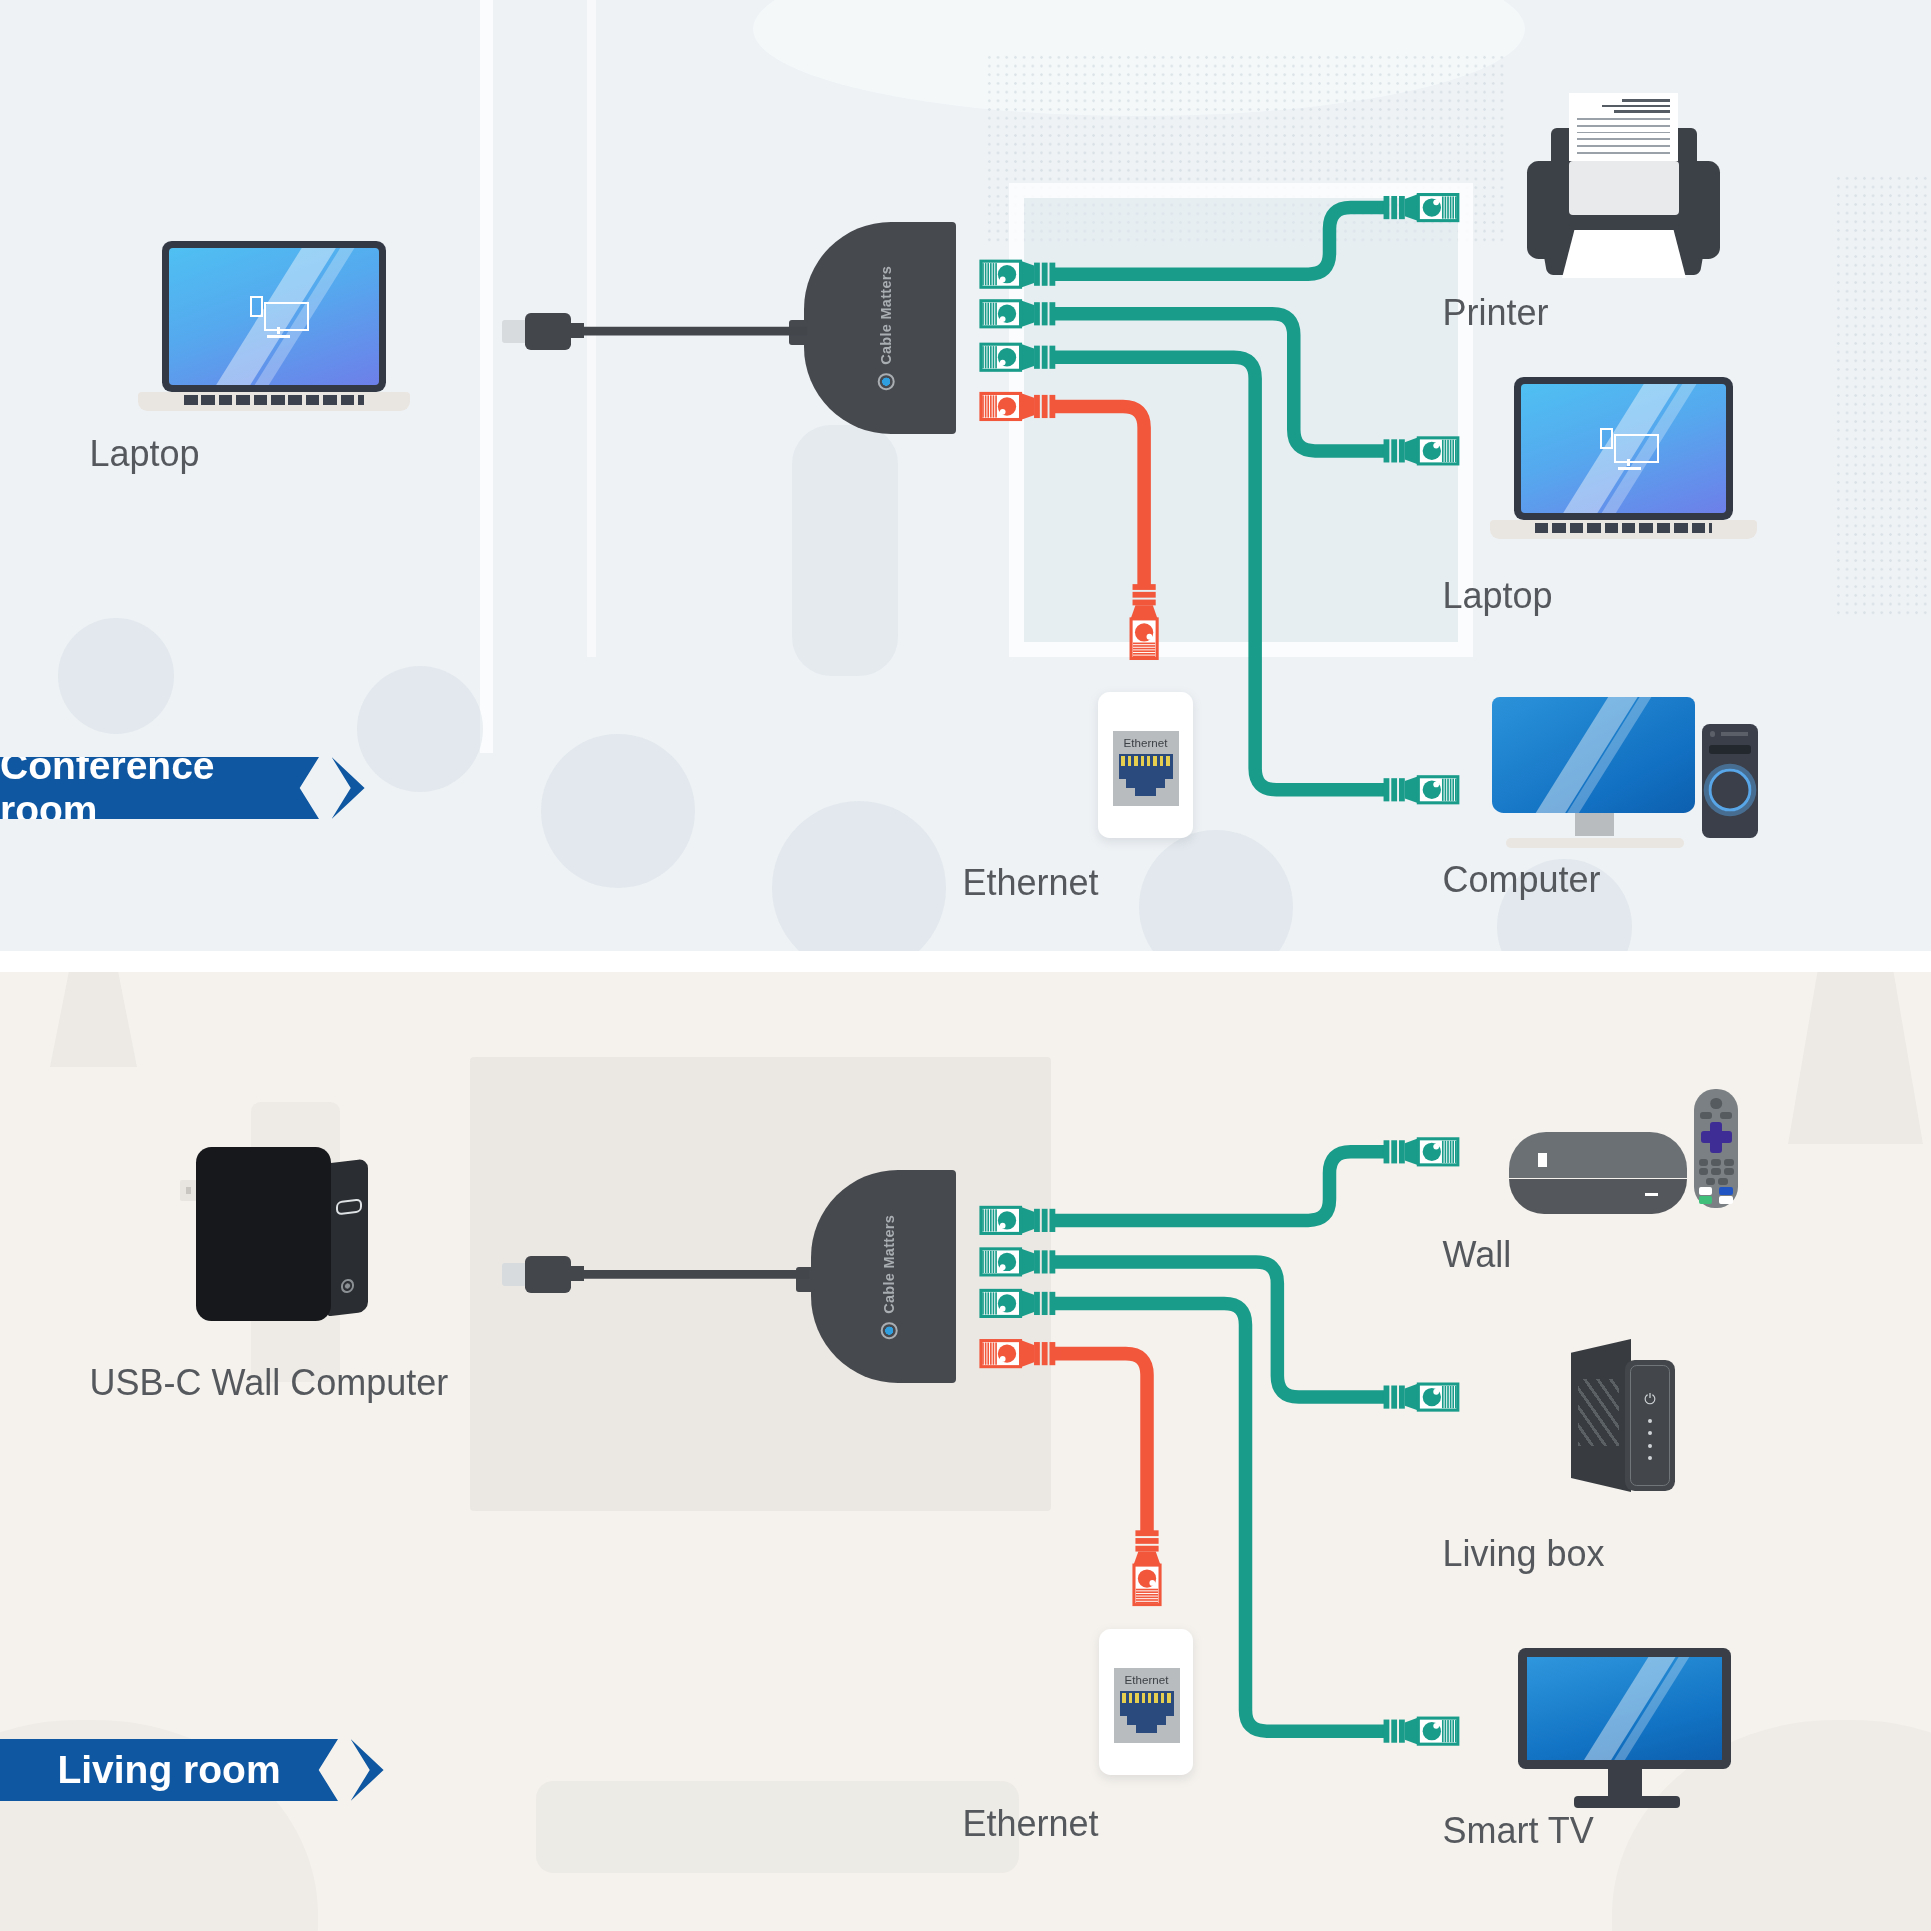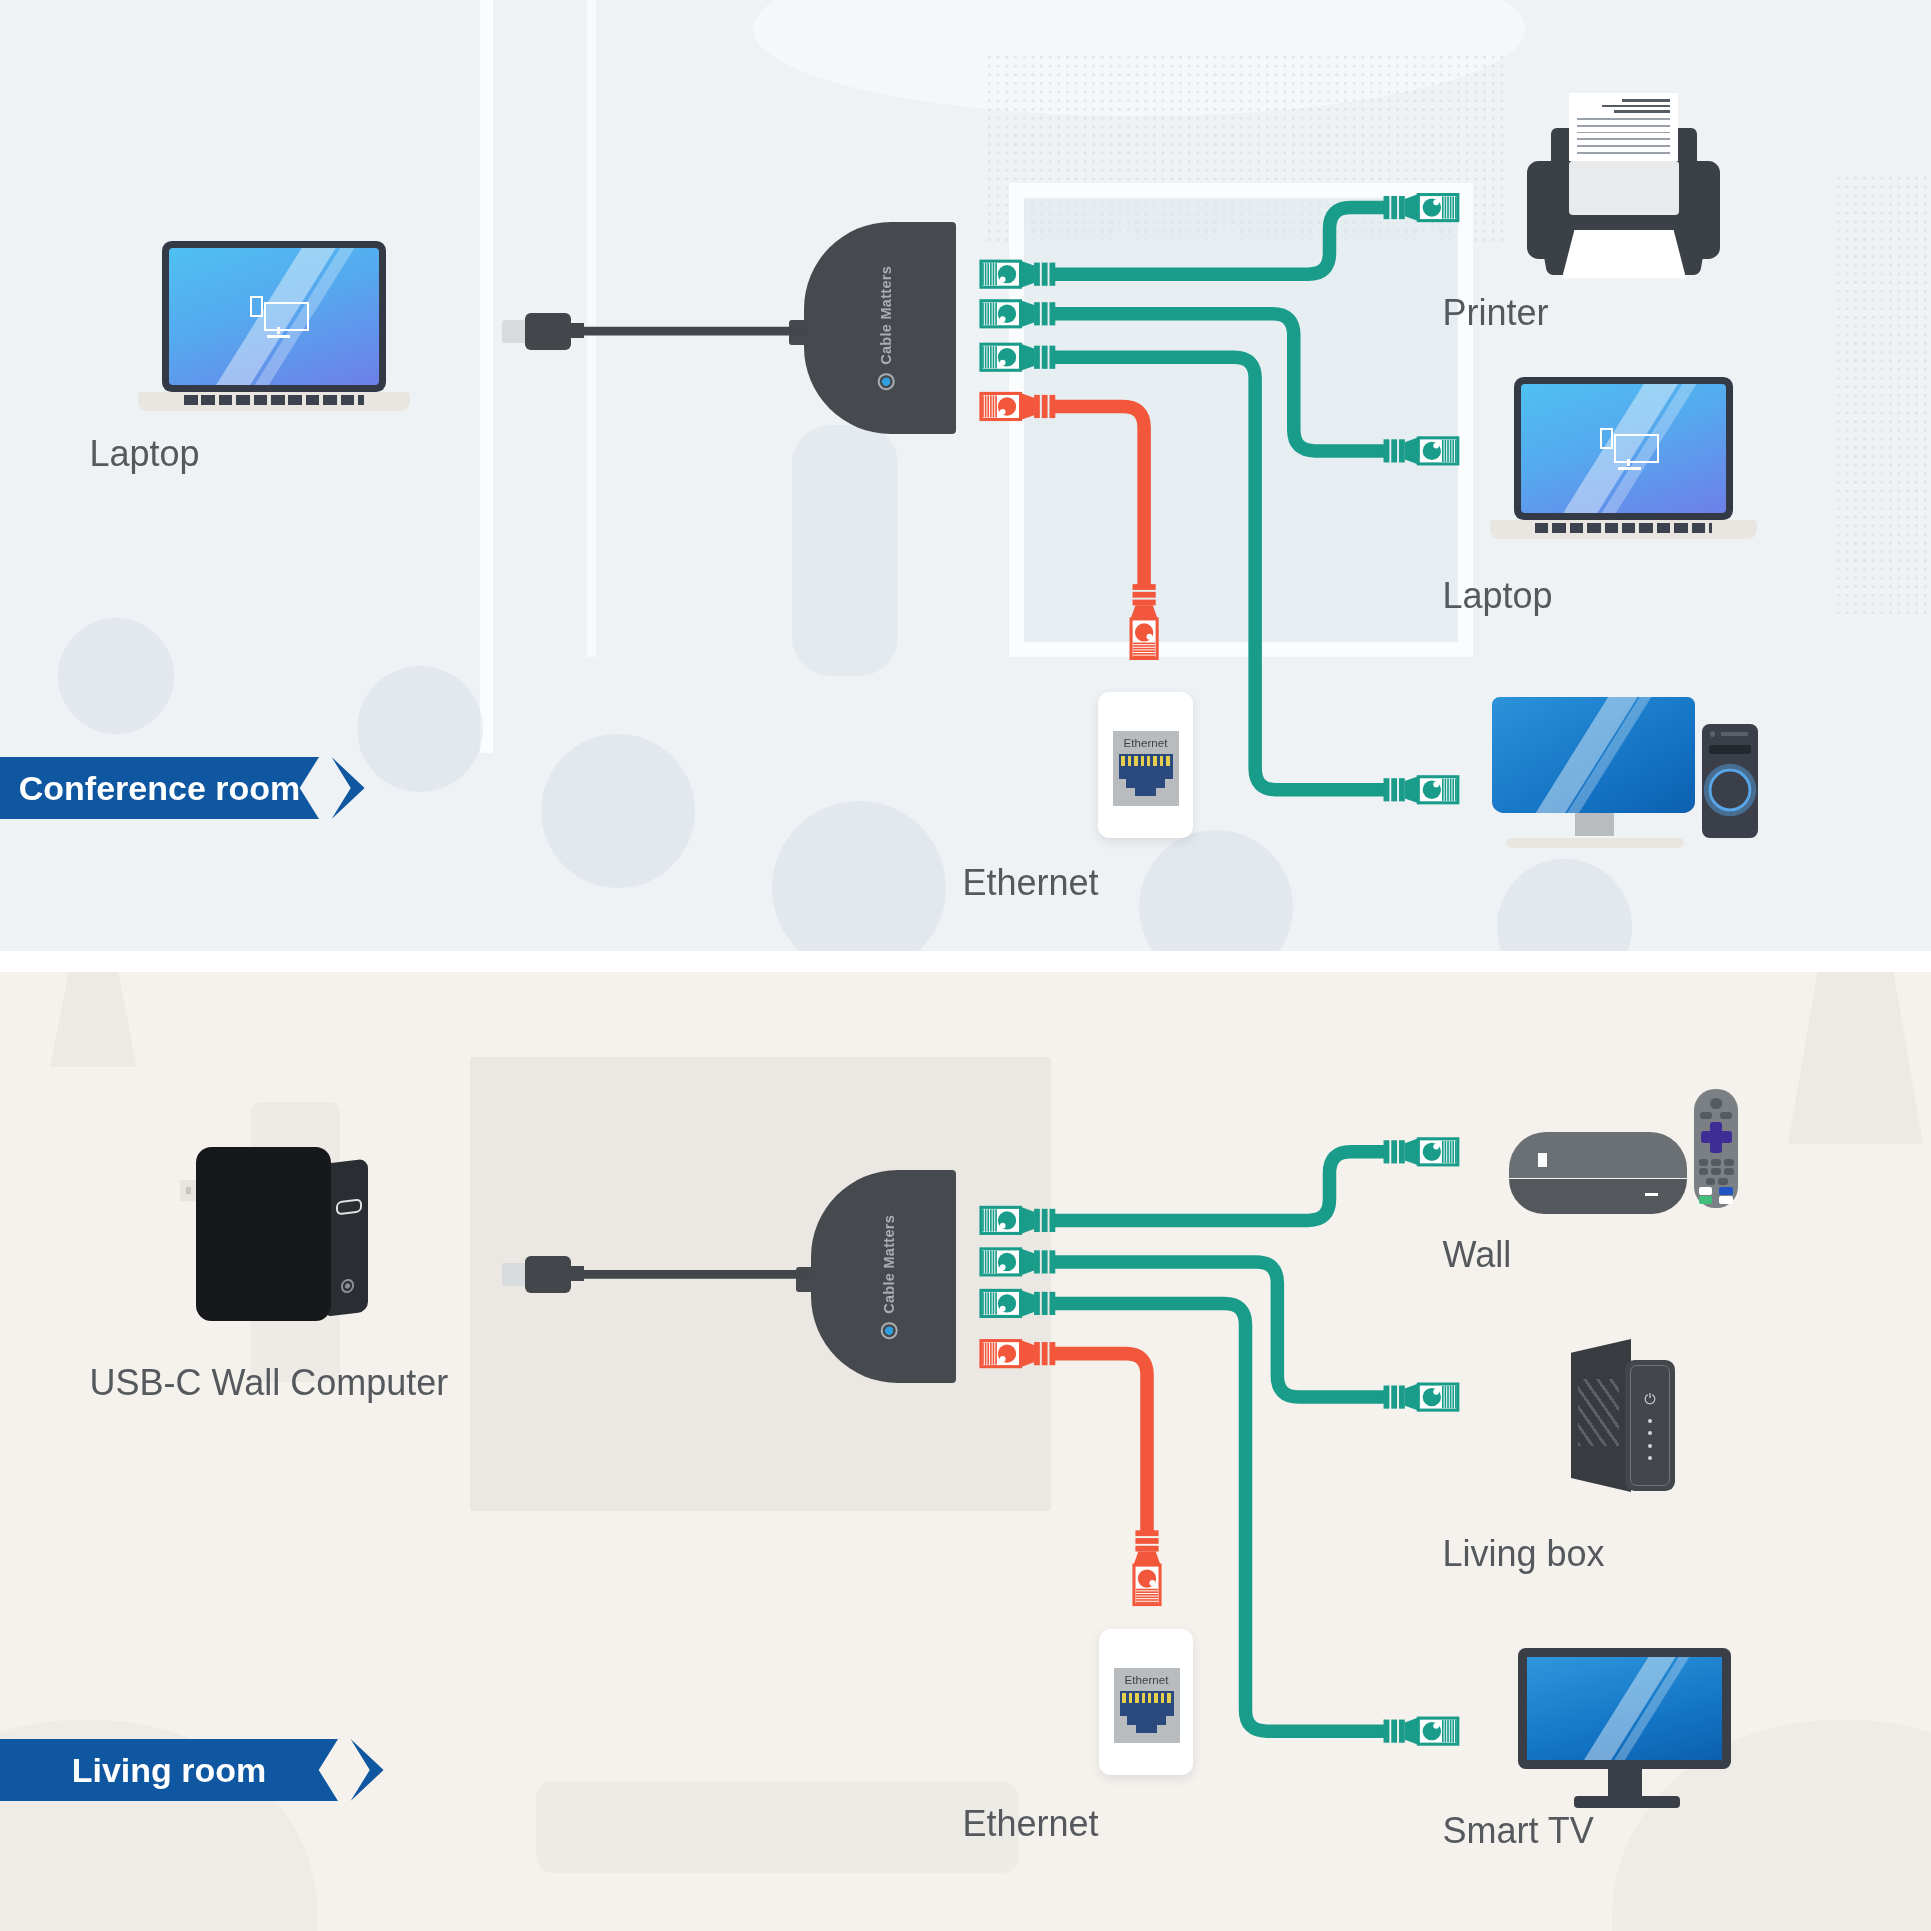--- a/index.html
+++ b/index.html
@@ -18,21 +18,21 @@
         background-size:8.7px 8.7px;opacity:.55;}
   .blob{border-radius:50%;background:rgba(203,215,223,.35);}
   .whiteboard{border:15.4px solid rgba(255,255,255,.8);background:rgba(224,233,240,.5);}
   .glass{background:rgba(255,255,255,.75);}
   .warm{background:#ebe8e3;}
   .lamp{clip-path:polygon(22% 0,78% 0,100% 100%,0 100%);background:#edeae5;}
   .sofa{border-radius:48% 48% 0 0;background:#efece7;}
 
   
   .banner{height:62px;background:var(--banner_blue);color:#fff;font-weight:bold;
-          font-size:34px;display:flex;align-items:center;justify-content:center;
+          font-size:39px;display:flex;align-items:center;justify-content:center;
           clip-path:polygon(0 0,100% 0,calc(100% - 19.3px) 50%,100% 100%,0 100%);}
   .banner-arrow{width:33px;height:62px;background:var(--banner_blue);
           clip-path:polygon(0 0,100% 50%,0 100%,58% 50%);}
 
   
   .label{width:367px;transform:translateX(-50%);text-align:left;
          font-size:36px;color:#55595d;}
   .plate-word{font-size:11.6px;color:#3c4146;text-align:center;margin-top:4.8px;}
 
   
@@ -258,20 +258,21 @@
     </div>
     <div class="abs mon-stand" style="left:83px;top:116px;width:39px;height:23px;"></div>
     <div class="abs mon-base" style="left:13.5px;top:141px;width:178px;height:9.7px;"></div>
     <div class="abs tower" style="left:210px;top:27px;width:56px;height:114px;">
       <div class="tower-slot"></div>
       <div class="ring"></div>
       <div class="abs" style="left:7.7px;top:6.8px;width:5.8px;height:5.8px;border-radius:50%;background:#5b6068;"></div>
       <div class="abs" style="left:19.3px;top:7.7px;width:27px;height:3.9px;background:#5b6068;"></div>
     </div>
   </div>
+  <div class="abs label" style="left:1626px;top:859px;">Computer</div>
 </div>
 
 <div class="abs divider"></div>
 
 <div class="abs sec-bottom">
 
   <div class="deco lamp" style="left:50px;top:-1.9px;width:87px;height:97px;"></div>
   <div class="deco lamp" style="left:1788px;top:-1.9px;width:135px;height:174px;"></div>
   <div class="deco warm" style="left:470px;top:85px;width:581px;height:454px;border-radius:3.9px;"></div>
   <div class="deco warm" style="left:251px;top:130px;width:89px;height:280px;border-radius:9.7px;opacity:.75;"></div>

